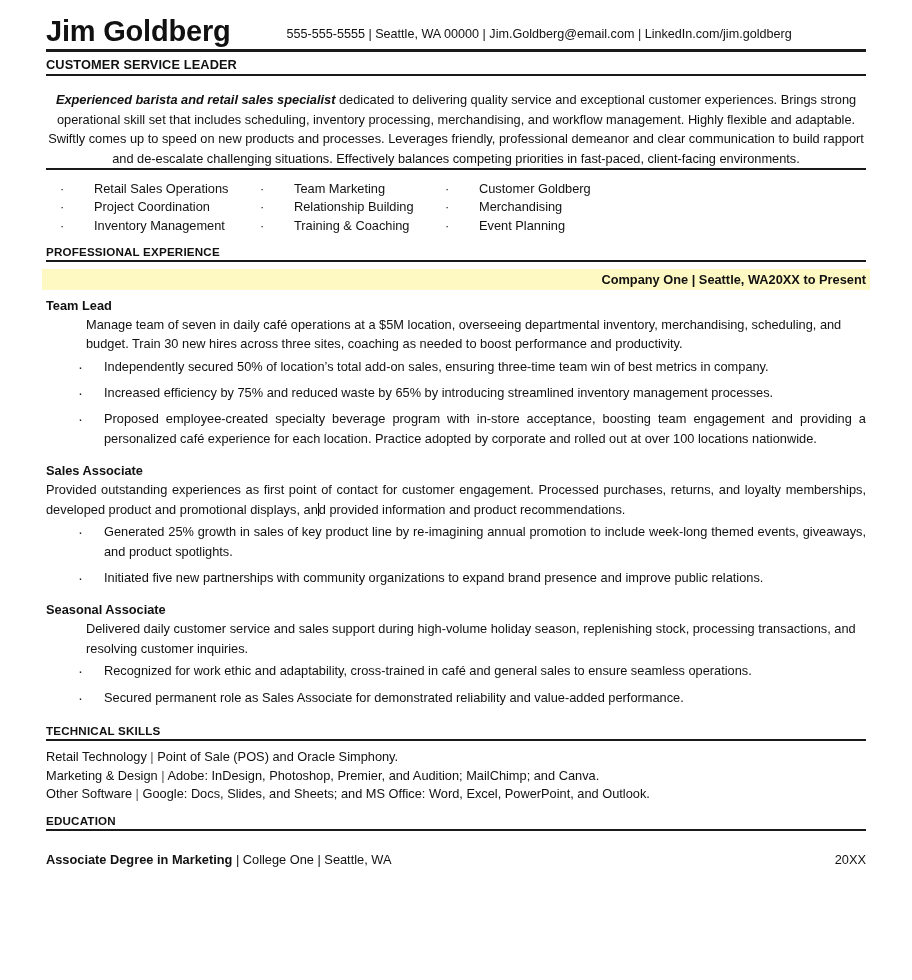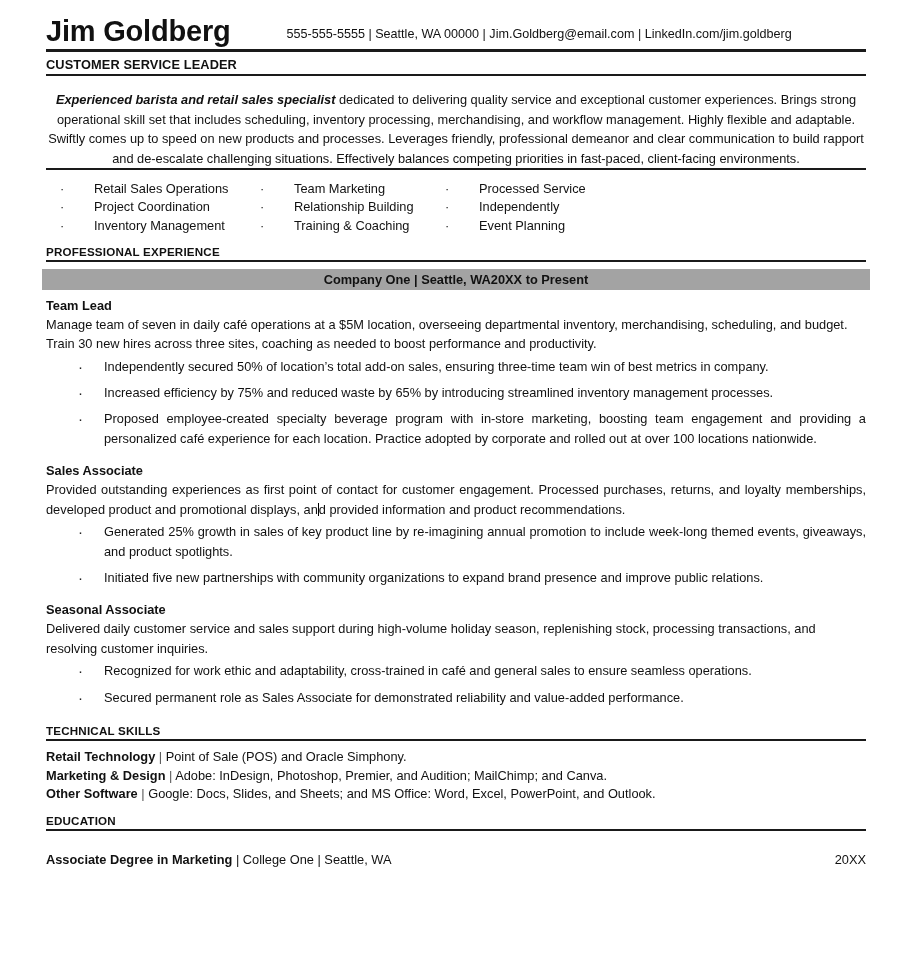--- a/index.html
+++ b/index.html
@@ -97,23 +97,23 @@
   }
   .comp-bullet {
     display: inline-block;
     width: 34px;
     font-size: 12.8px;
     color: #222;
   }
 
   
   .company-bar {
-    background: #a3a3a3;
-    display: flex;
-    justify-content: center;
+    background: #fef9c3;
+    display: flex;
+    justify-content: flex-end;
     align-items: baseline;
     padding: 3px 4px 3px 4px;
     margin: 0 -4px;
     font-size: 12.8px;
   }
   .company-name { font-weight: bold; }
   .company-name .sep { font-weight: bold; }
   .company-dates { font-weight: bold; }
 
   .job-title {
@@ -121,21 +121,21 @@
     font-weight: bold;
     padding-top: 8px;
     padding-bottom: 2px;
   }
   .job-desc {
     font-size: 12.8px;
     line-height: 1.52;
     text-align: justify;
     text-justify: inter-word;
   }
-  .job-desc.nojust { text-align: left; }
+  .job-desc.nojust { text-align: left; margin-left: 40px; }
 
   ul.bullets {
     list-style: none;
     margin: 3px 0 0 0;
     padding: 0;
   }
   ul.bullets li {
     font-size: 12.8px;
     line-height: 1.52;
     position: relative;
@@ -162,21 +162,21 @@
     background: #000;
     vertical-align: -2px;
     margin: 0 0px;
   }
 
   
   .skill-line {
     font-size: 12.8px;
     line-height: 1.45;
   }
-  .skill-line b { font-weight: bold; }
+  .skill-line b { font-weight: normal; }
   .skill-line .pipe { color: #555; }
 
   
   .edu-row {
     display: flex;
     justify-content: space-between;
     align-items: baseline;
     font-size: 12.8px;
     padding-top: 1px;
     margin-top: 20px;
@@ -208,33 +208,33 @@
     <div class="comp-item">
       <span class="comp-bullet">·</span>
       <span>Retail Sales Operations</span>
     </div>
     <div class="comp-item">
       <span class="comp-bullet">·</span>
       <span>Team Marketing</span>
     </div>
     <div class="comp-item">
       <span class="comp-bullet">·</span>
-      <span>Processed Service</span>
+      <span>Customer Goldberg</span>
     </div>
     <div class="comp-item">
       <span class="comp-bullet">·</span>
       <span>Project Coordination</span>
     </div>
     <div class="comp-item">
       <span class="comp-bullet">·</span>
       <span>Relationship Building</span>
     </div>
     <div class="comp-item">
       <span class="comp-bullet">·</span>
-      <span>Independently</span>
+      <span>Merchandising</span>
     </div>
     <div class="comp-item">
       <span class="comp-bullet">·</span>
       <span>Inventory Management</span>
     </div>
     <div class="comp-item">
       <span class="comp-bullet">·</span>
       <span>Training &amp; Coaching</span>
     </div>
     <div class="comp-item">
@@ -249,21 +249,21 @@
   <div class="company-bar">
     <div class="company-name"><span>Company One</span><span class="sep"> | </span><span>Seattle, WA</span></div>
     <div class="company-dates">20XX to Present</div>
   </div>
 
   <div class="job-title">Team Lead</div>
   <div class="job-desc nojust">Manage team of seven in daily café operations at a $5M location, overseeing departmental inventory, merchandising, scheduling, and budget. Train 30 new hires across three sites, coaching as needed to boost performance and productivity.</div>
   <ul class="bullets">
     <li class="nojust">Independently secured 50% of location’s total add-on sales, ensuring three-time team win of best metrics in company.</li>
     <li class="nojust">Increased efficiency by 75% and reduced waste by 65% by introducing streamlined inventory management processes.</li>
-    <li>Proposed employee-created specialty beverage program with in-store marketing, boosting team engagement and providing a personalized café experience for each location. Practice adopted by corporate and rolled out at over 100 locations nationwide.</li>
+    <li>Proposed employee-created specialty beverage program with in-store acceptance, boosting team engagement and providing a personalized café experience for each location. Practice adopted by corporate and rolled out at over 100 locations nationwide.</li>
   </ul>
 
   <div class="job-title">Sales Associate</div>
   <div class="job-desc"><span>Provided outstanding experiences as first point of contact for customer engagement. Processed purchases, returns, and loyalty memberships, developed product and promotional displays, an</span><span class="caret"></span><span>d provided information and product recommendations.</span></div>
   <ul class="bullets">
     <li>Generated 25% growth in sales of key product line by re-imagining annual promotion to include week-long themed events, giveaways, and product spotlights.</li>
     <li class="nojust">Initiated five new partnerships with community organizations to expand brand presence and improve public relations.</li>
   </ul>
 
   <div class="job-title">Seasonal Associate</div>

